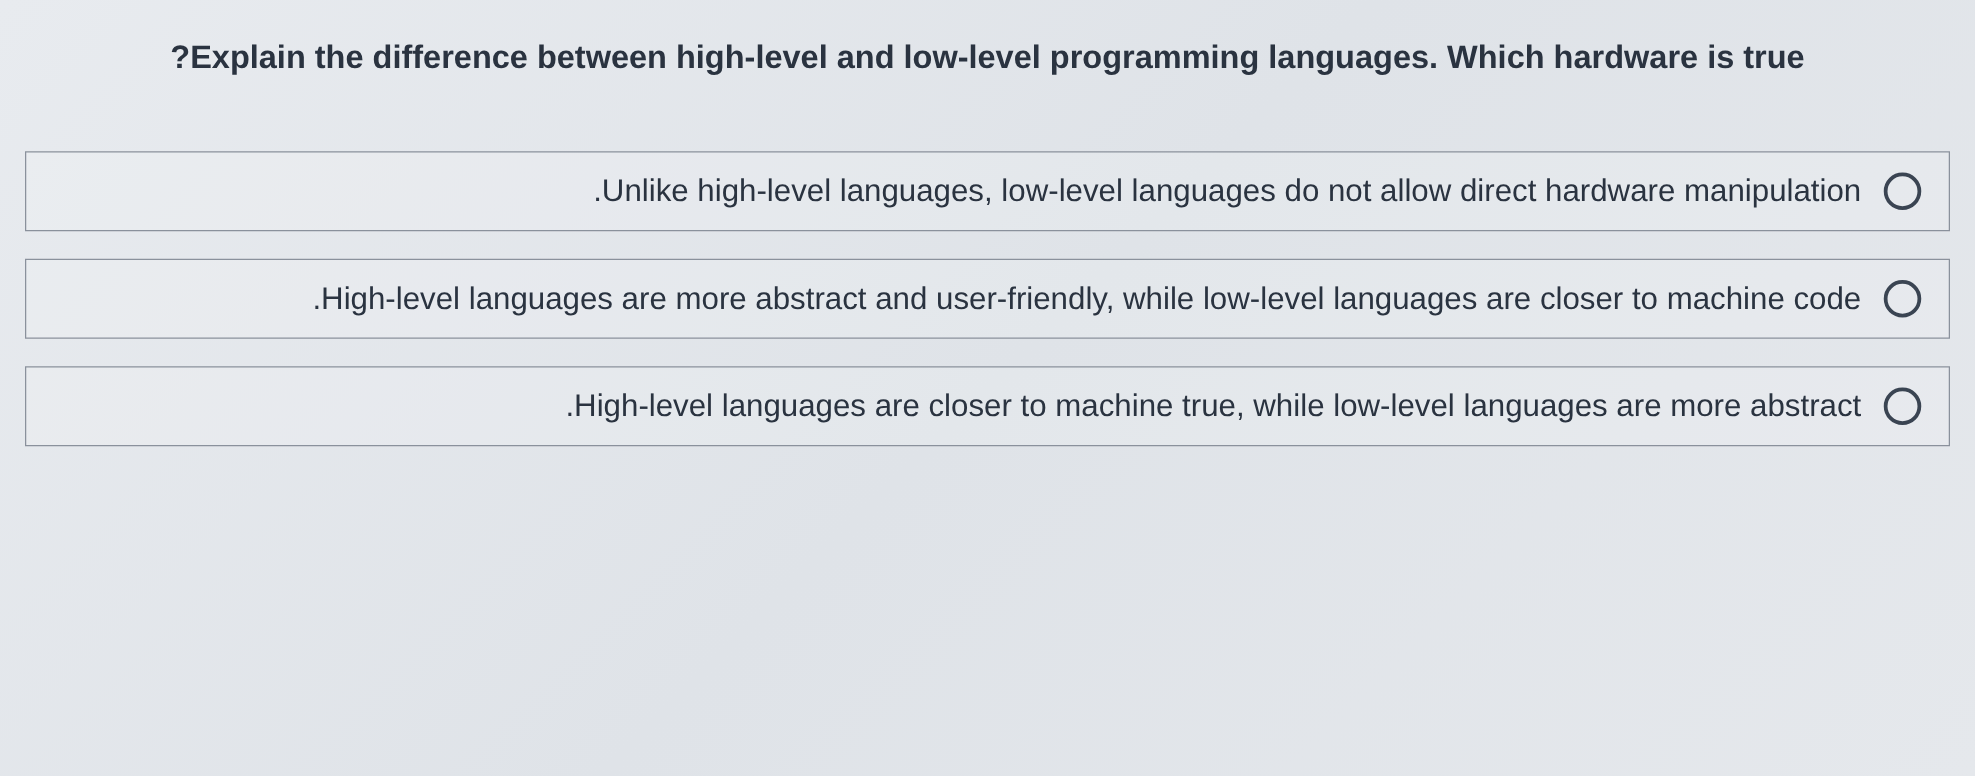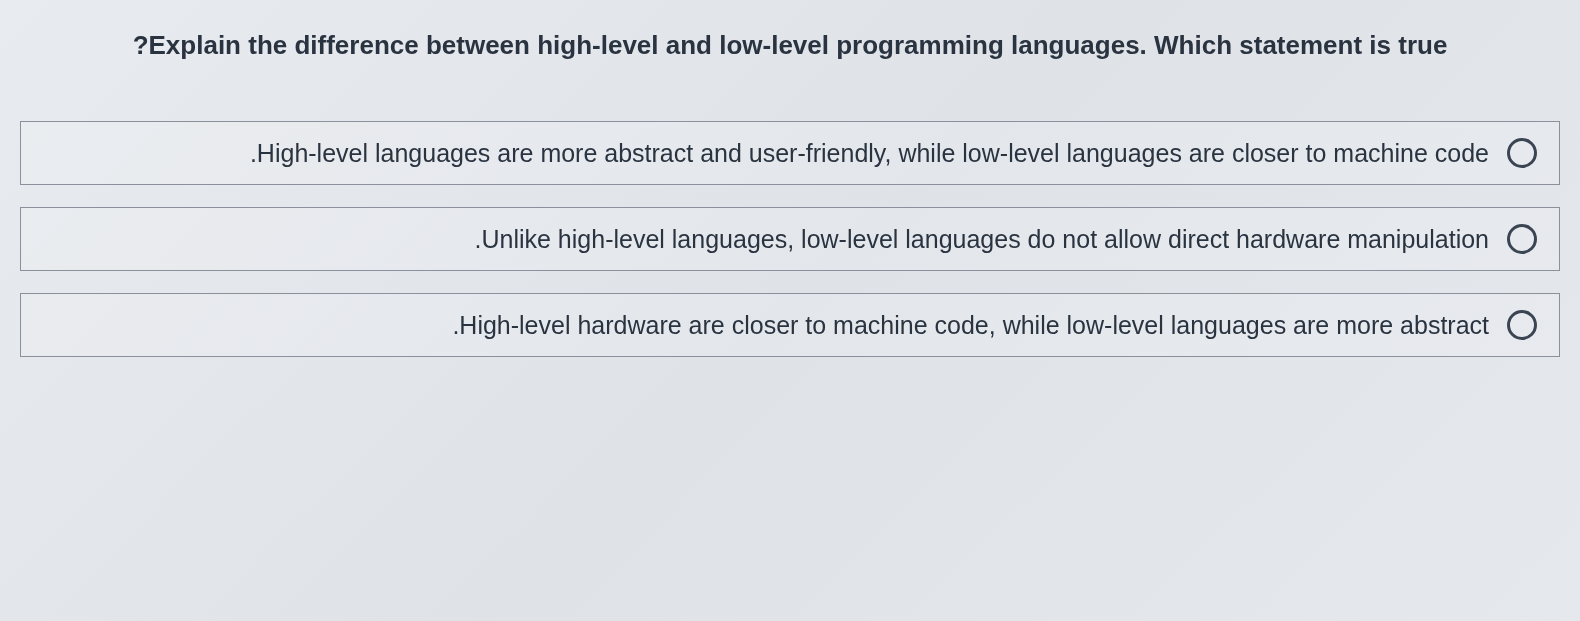--- a/index.html
+++ b/index.html
@@ -54,34 +54,34 @@
       border: 3px solid #3a4452;
       border-radius: 50%;
       flex-shrink: 0;
       background: transparent;
     }
   </style>
 </head>
 <body>
 
 <div class="question-container">
-  <div class="question-text">?Explain the difference between high-level and low-level programming languages. Which statement is true</div>
+  <div class="question-text">?Explain the difference between high-level and low-level programming languages. Which hardware is true</div>
 
   <div class="options-list">
+
+    <div class="option-row">
+      <span class="option-label">.Unlike high-level languages, low-level languages do not allow direct hardware manipulation</span>
+      <span class="radio-circle"></span>
+    </div>
 
     <div class="option-row">
       <span class="option-label">.High-level languages are more abstract and user-friendly, while low-level languages are closer to machine code</span>
       <span class="radio-circle"></span>
     </div>
 
-    <div class="option-row">
-      <span class="option-label">.Unlike high-level languages, low-level languages do not allow direct hardware manipulation</span>
-      <span class="radio-circle"></span>
-    </div>
-
 
     <div class="option-row">
-      <span class="option-label">.High-level hardware are closer to machine code, while low-level languages are more abstract</span>
+      <span class="option-label">.High-level languages are closer to machine true, while low-level languages are more abstract</span>
       <span class="radio-circle"></span>
     </div>
 
   </div>
 </div>
 
 </body></html>

